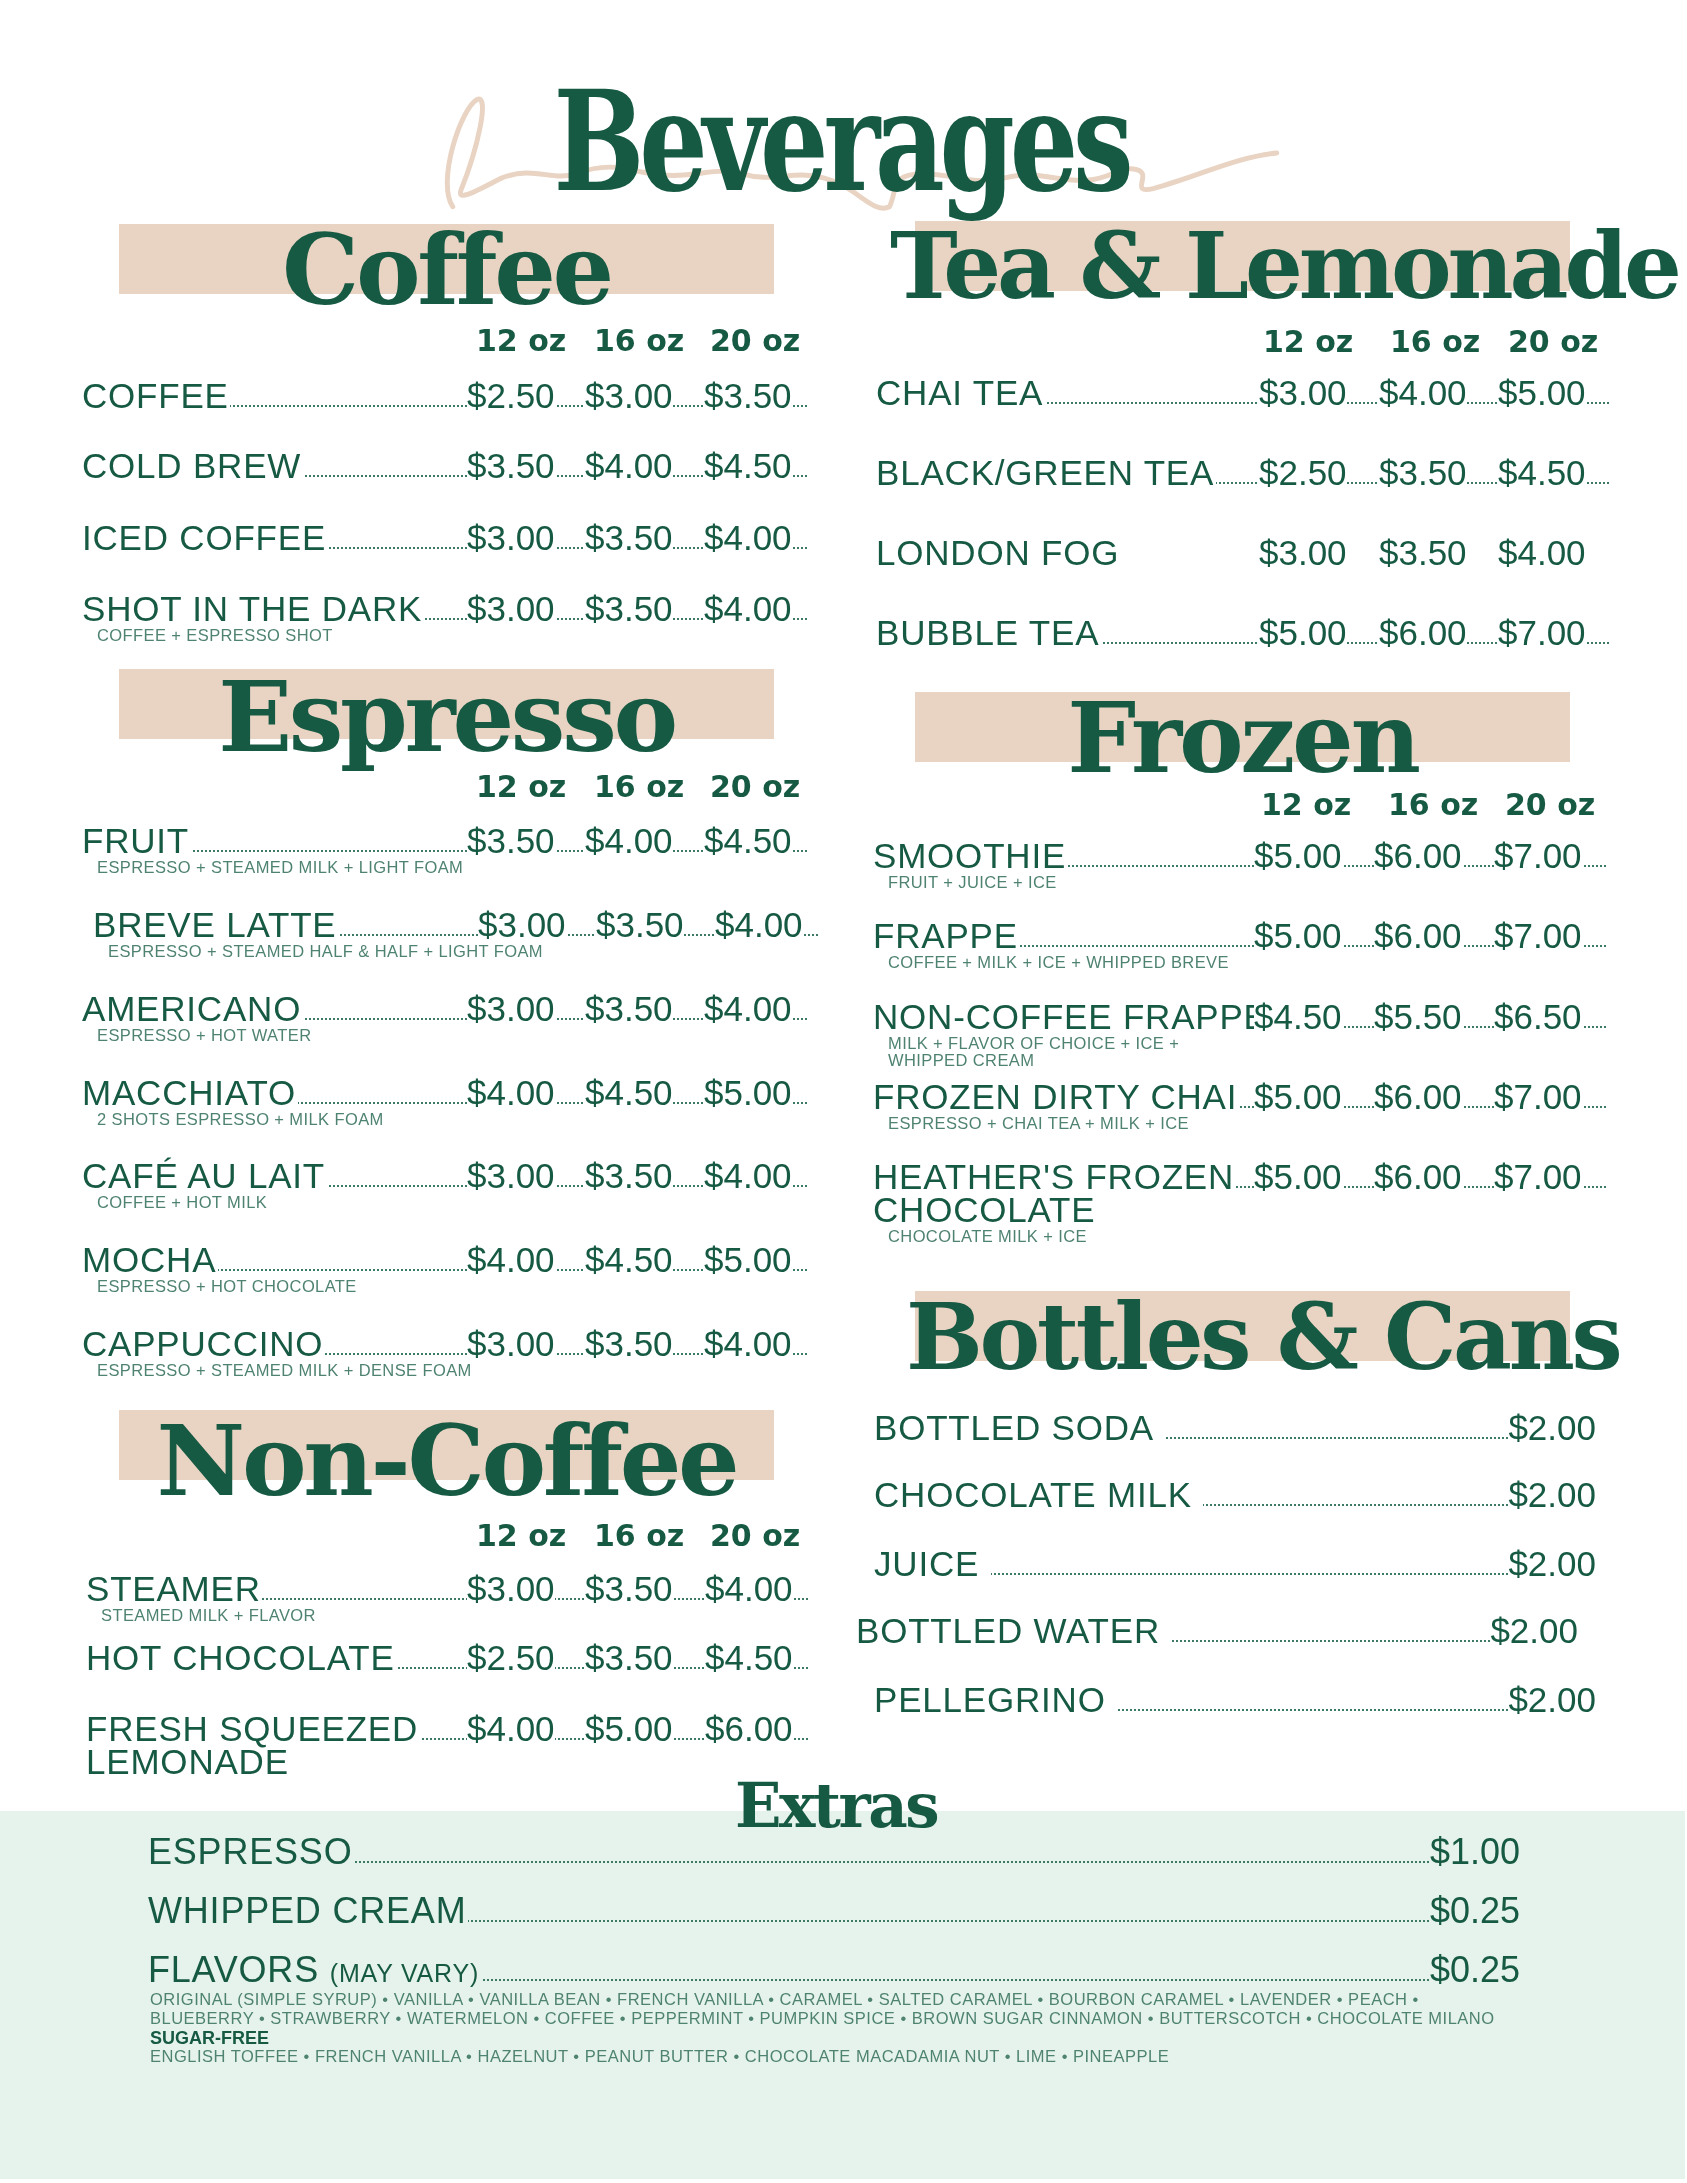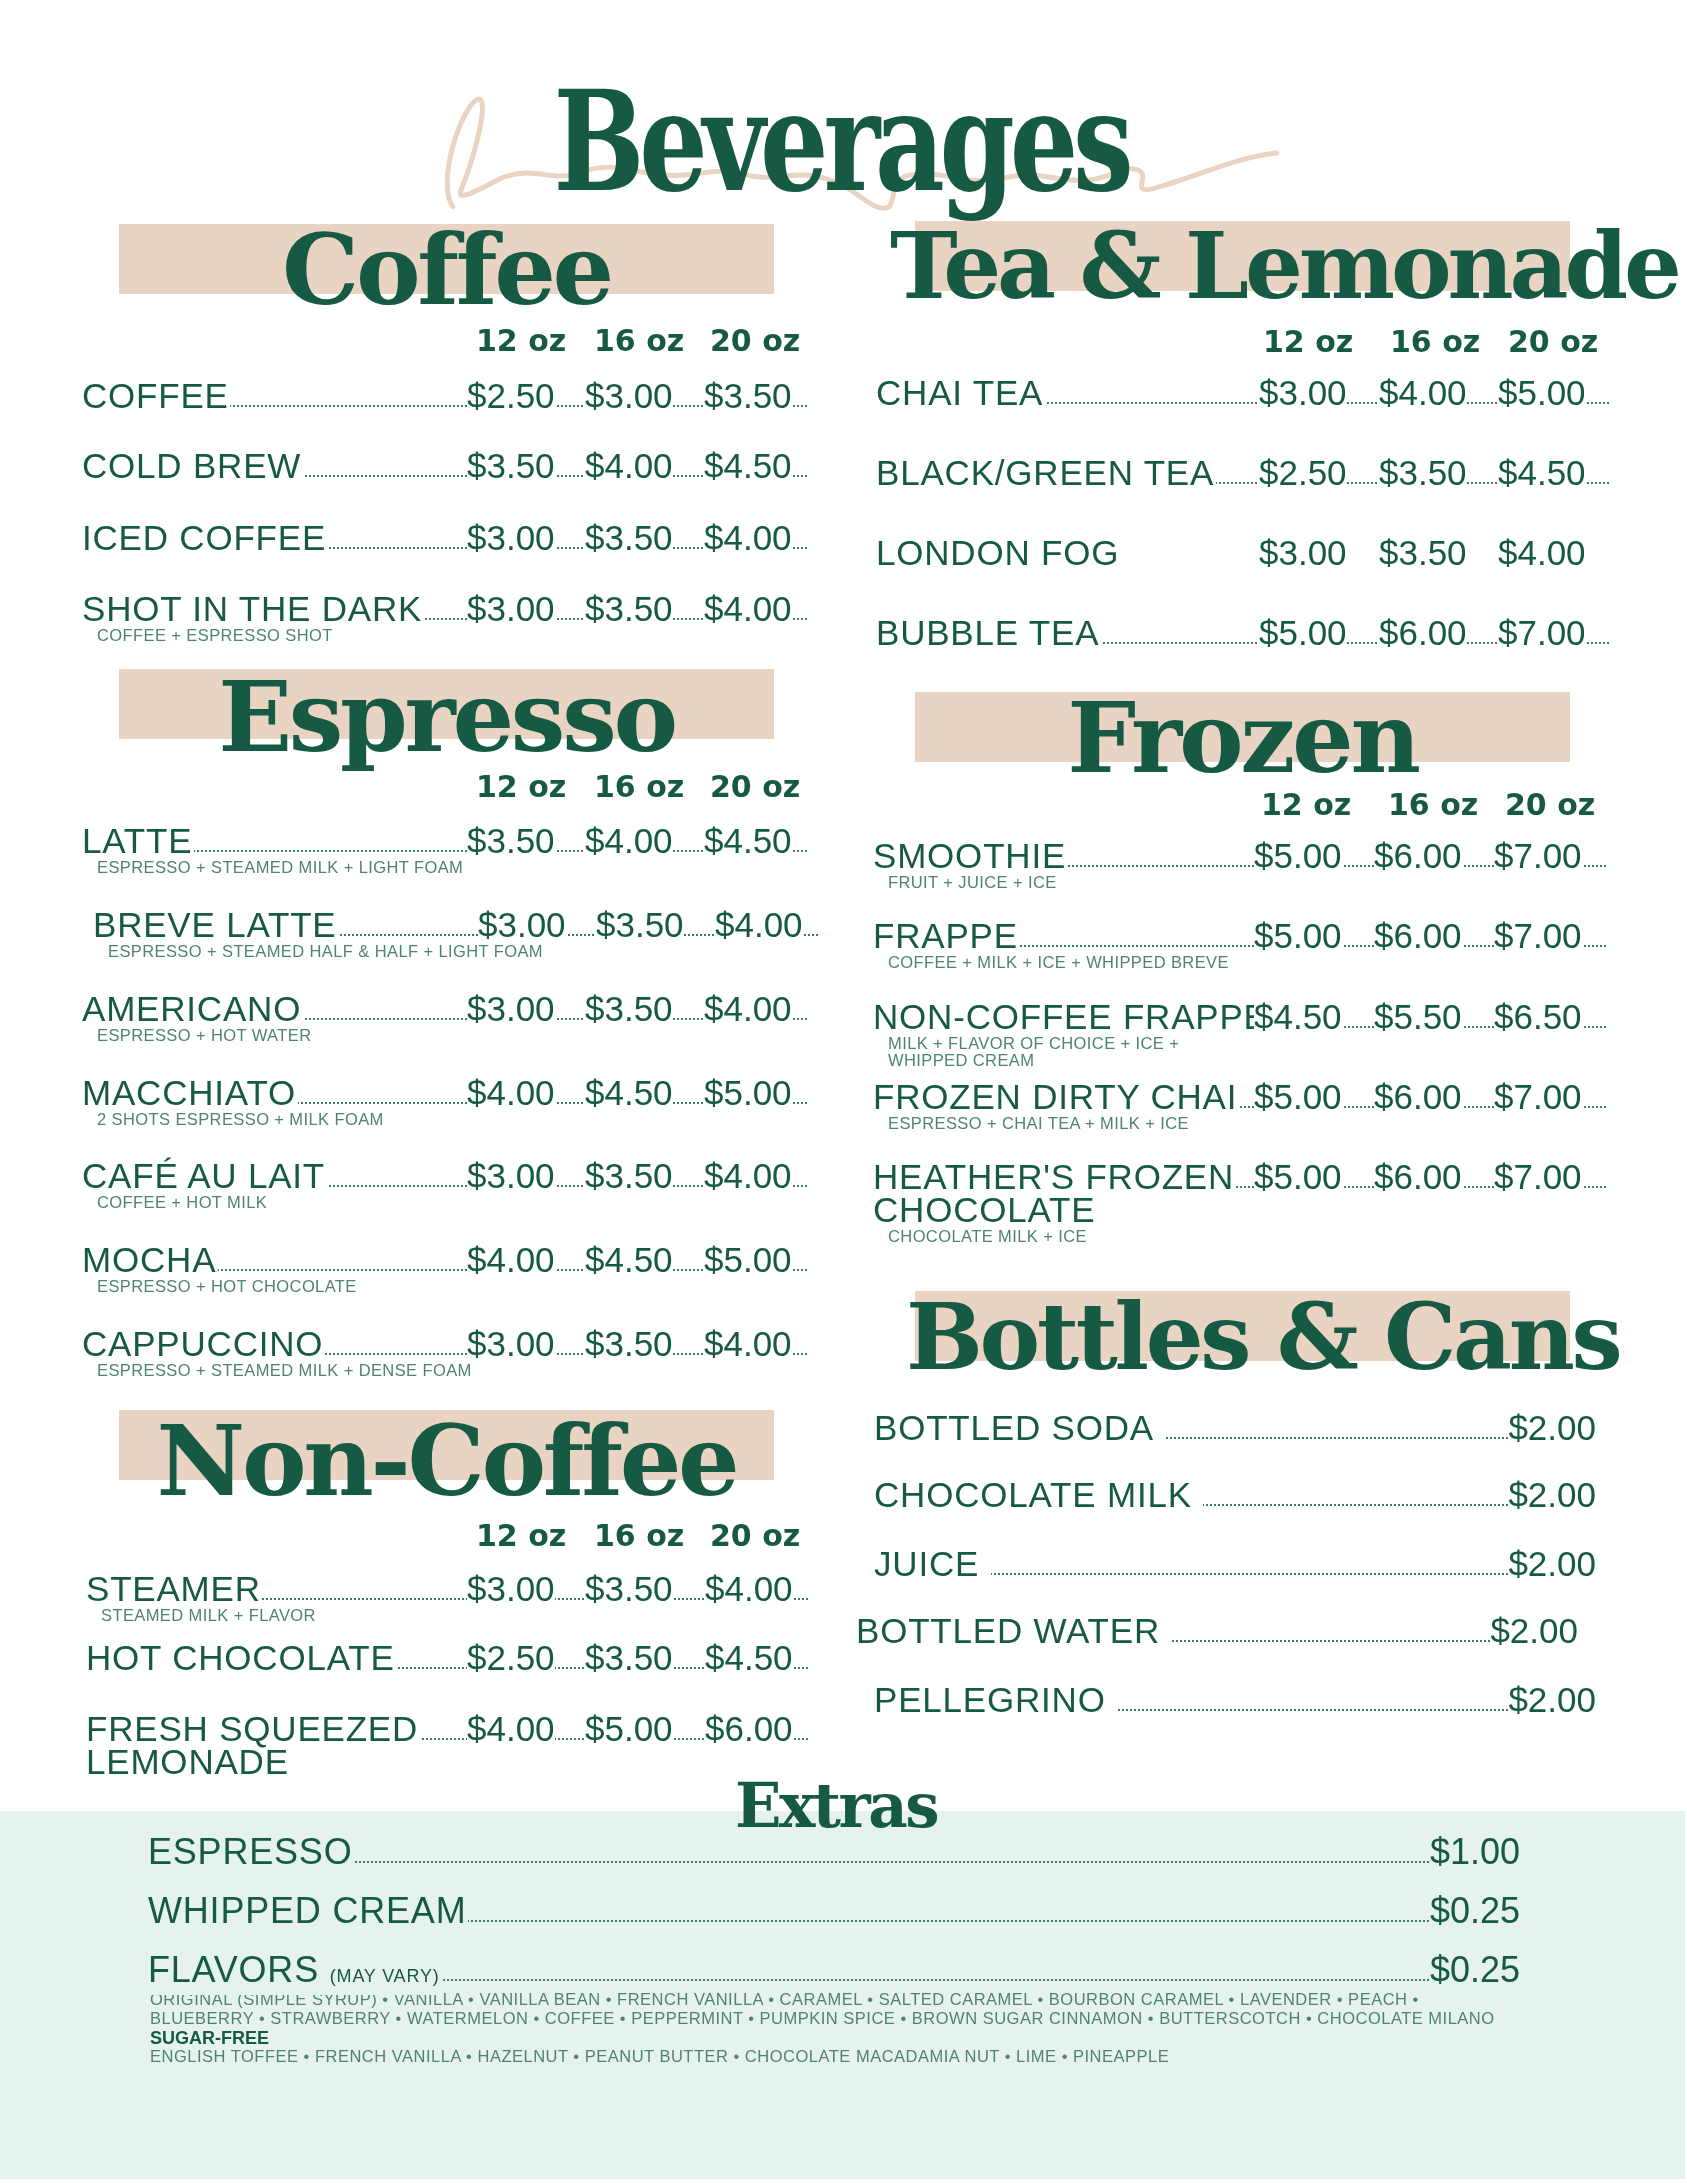--- a/index.html
+++ b/index.html
@@ -104,21 +104,21 @@
     </div>
     <div class="row" style="left: 82px; top: 590px; width: 725px;">
       <span class="name">SHOT IN THE DARK</span>
       <span class="dots" style="left: 0px; right: 0px;"></span>
       <span class="p" style="left: 385px;">$3.00</span>
       <span class="p" style="left: 503px;">$3.50</span>
       <span class="p" style="left: 622px;">$4.00</span>
       <span class="desc">COFFEE + ESPRESSO SHOT</span>
     </div>
     <div class="row" style="left: 82px; top: 822px; width: 725px;">
-      <span class="name">LATTE</span>
+      <span class="name">FRUIT</span>
       <span class="dots" style="left: 0px; right: 0px;"></span>
       <span class="p" style="left: 385px;">$3.50</span>
       <span class="p" style="left: 503px;">$4.00</span>
       <span class="p" style="left: 622px;">$4.50</span>
       <span class="desc">ESPRESSO + STEAMED MILK + LIGHT FOAM</span>
     </div>
     <div class="row" style="left: 82px; top: 906px; width: 725px; margin-left: 11px;">
       <span class="name">BREVE LATTE</span>
       <span class="dots" style="left: 0px; right: 0px;"></span>
       <span class="p" style="left: 385px;">$3.00</span>
@@ -294,21 +294,21 @@
   <span class="name" style="font-size:36px;">ESPRESSO</span>
   <span class="dots" style="left:0;right:0;"></span>
   <span class="p" style="right:0;font-size:36px;">$1.00</span>
 </div>
 <div class="row mint-row" style="left:148px;top:1892px;width:1372px;">
   <span class="name" style="font-size:36px;">WHIPPED CREAM</span>
   <span class="dots" style="left:0;right:0;"></span>
   <span class="p" style="right:0;font-size:36px;">$0.25</span>
 </div>
 <div class="row mint-row" style="left:148px;top:1951px;width:1372px;">
-  <span class="name" style="font-size:36px;"><span>FLAVORS</span> <span style="font-size:18px">(MAY VARY)</span></span>
+  <span class="name" style="font-size:36px;"><span>FLAVORS</span> <span style="font-size:25px">(MAY VARY)</span></span>
   <span class="dots" style="left:0;right:0;"></span>
   <span class="p" style="right:0;font-size:36px;">$0.25</span>
 </div>
 <div class="flav" style="top:1990px;">ORIGINAL (SIMPLE SYRUP) • VANILLA • VANILLA BEAN • FRENCH VANILLA • CARAMEL • SALTED CARAMEL • BOURBON CARAMEL • LAVENDER • PEACH •</div>
 <div class="flav" style="top:2009px;">BLUEBERRY • STRAWBERRY • WATERMELON • COFFEE • PEPPERMINT • PUMPKIN SPICE • BROWN SUGAR CINNAMON • BUTTERSCOTCH • CHOCOLATE MILANO</div>
 <div class="sugar" style="top:2028px;">SUGAR-FREE</div>
 <div class="flav" style="top:2047px;">ENGLISH TOFFEE • FRENCH VANILLA • HAZELNUT • PEANUT BUTTER • CHOCOLATE MACADAMIA NUT • LIME • PINEAPPLE</div>
 
 
 </body></html>

